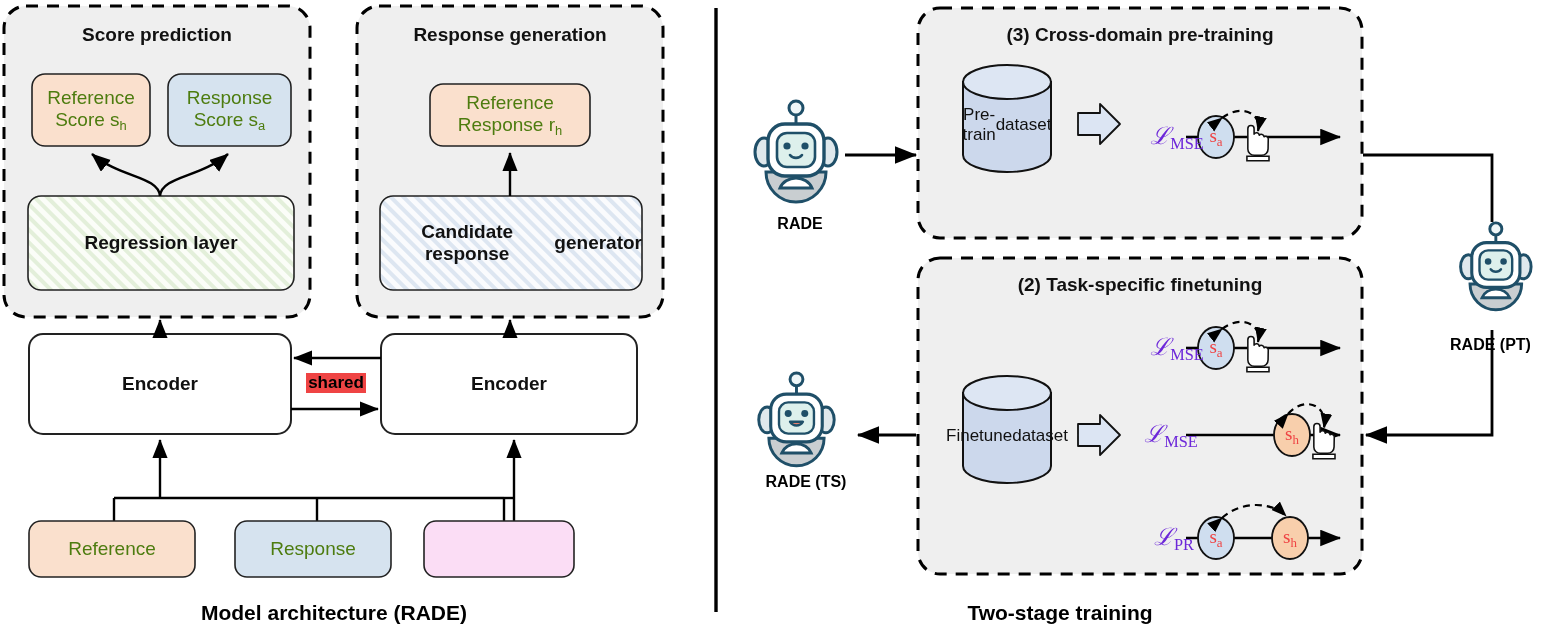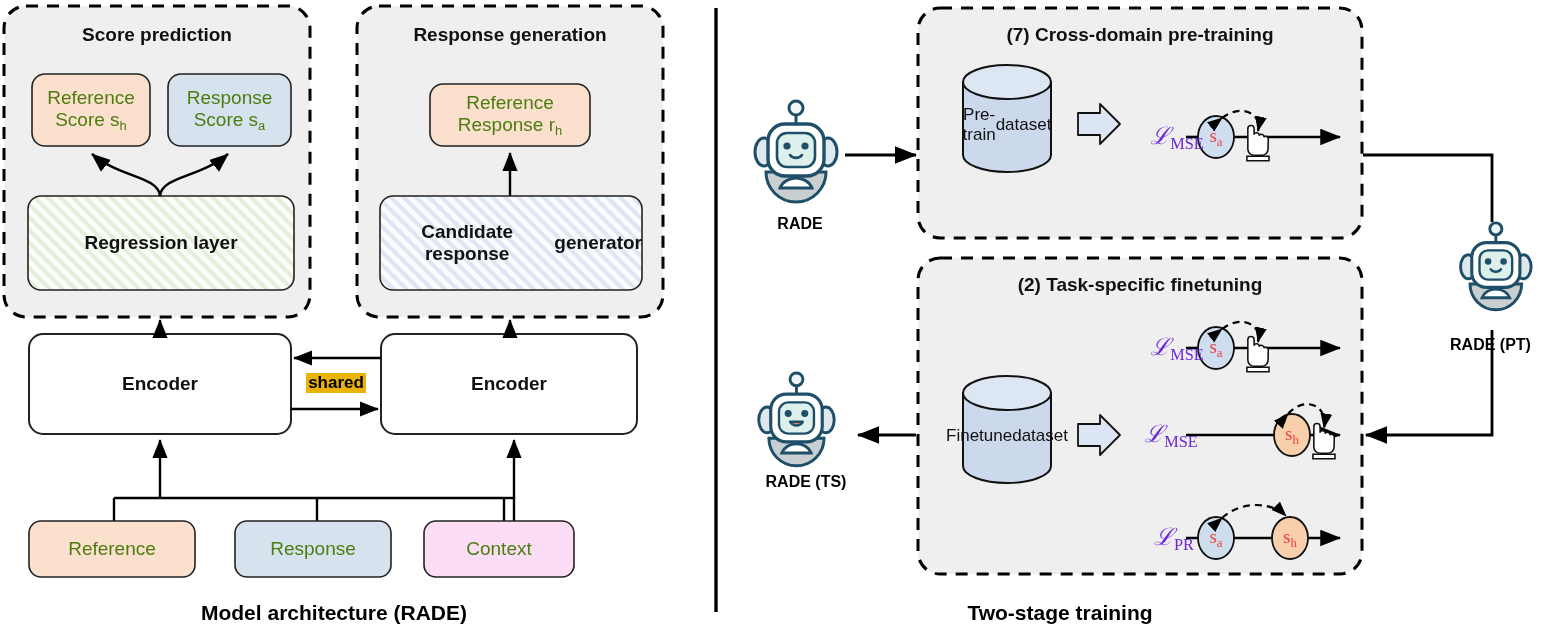--- a/index.html
+++ b/index.html
@@ -9,21 +9,21 @@
   svg{display:block;}
   .lbl{position:absolute;display:flex;align-items:center;justify-content:center;text-align:center;line-height:1.18;}
   .panel-title{font-weight:bold;font-size:19px;color:#111;}
   .box-txt{font-size:19px;color:#4d7c0f;}
   .box-txt-b{font-size:19px;color:#111;font-weight:bold;}
   .cap{font-weight:bold;font-size:21px;color:#000;}
   .small-b{font-weight:bold;font-size:16px;color:#000;}
   .ds-txt{font-size:17px;color:#111;}
   .mathsym{font-family:"Liberation Serif",serif;font-size:24px;color:#6d28d9;margin-left:40px;}
   .sub{font-size:0.68em;vertical-align:-0.28em;}
-  .shared{font-weight:bold;font-size:17px;color:#000;background:#eab308;padding:0 2px;}
+  .shared{font-weight:bold;font-size:17px;color:#000;background:#ef4444;padding:0 2px;}
   .node-lbl{font-family:"Liberation Serif",serif;font-size:19px;color:#ef4444;}
 </style>
 </head>
 <body>
 
 <div id="root">
 
   <svg class="abs" style="left:0;top:0" width="1549" height="639">
     <defs>
       <pattern id="hatchGreen" width="9" height="9" patternTransform="rotate(-45)" patternUnits="userSpaceOnUse">
@@ -235,25 +235,24 @@
   </div>
 
   <div class="lbl box-txt-b" style="left:29px;top:334px;width:262px;height:100px">Encoder</div>
   <div class="lbl box-txt-b" style="left:381px;top:334px;width:256px;height:100px">Encoder</div>
   <div class="lbl" style="left:291px;top:368px;width:90px;height:30px">
       <span class="shared">shared</span>
     </div>
 
   <div class="lbl box-txt" style="left:29px;top:521px;width:166px;height:56px">Reference</div>
   <div class="lbl box-txt" style="left:235px;top:521px;width:156px;height:56px">Response</div>
-  <div class="lbl box-txt" style="left:424px;top:521px;width:150px;height:56px">Context</div>
 
   <div class="lbl cap" style="left:4px;top:598px;width:660px;height:30px">Model architecture (RADE)</div>
 
-  <div class="lbl panel-title" style="left:918px;top:21px;width:444px;height:28px">(7) Cross-domain pre-training</div>
+  <div class="lbl panel-title" style="left:918px;top:21px;width:444px;height:28px">(3) Cross-domain pre-training</div>
   <div class="lbl panel-title" style="left:918px;top:271px;width:444px;height:28px">(2) Task-specific finetuning</div>
 
   <div class="lbl" style="left:963px;top:96px;width:88px;height:58px;flex-direction:row">
     <span class="ds-txt">Pre-train</span>
     <span class="ds-txt">dataset</span>
   </div>
   <div class="lbl" style="left:963px;top:407px;width:88px;height:58px;flex-direction:row">
     <span class="ds-txt">Finetune</span>
     <span class="ds-txt">dataset</span>
   </div>

